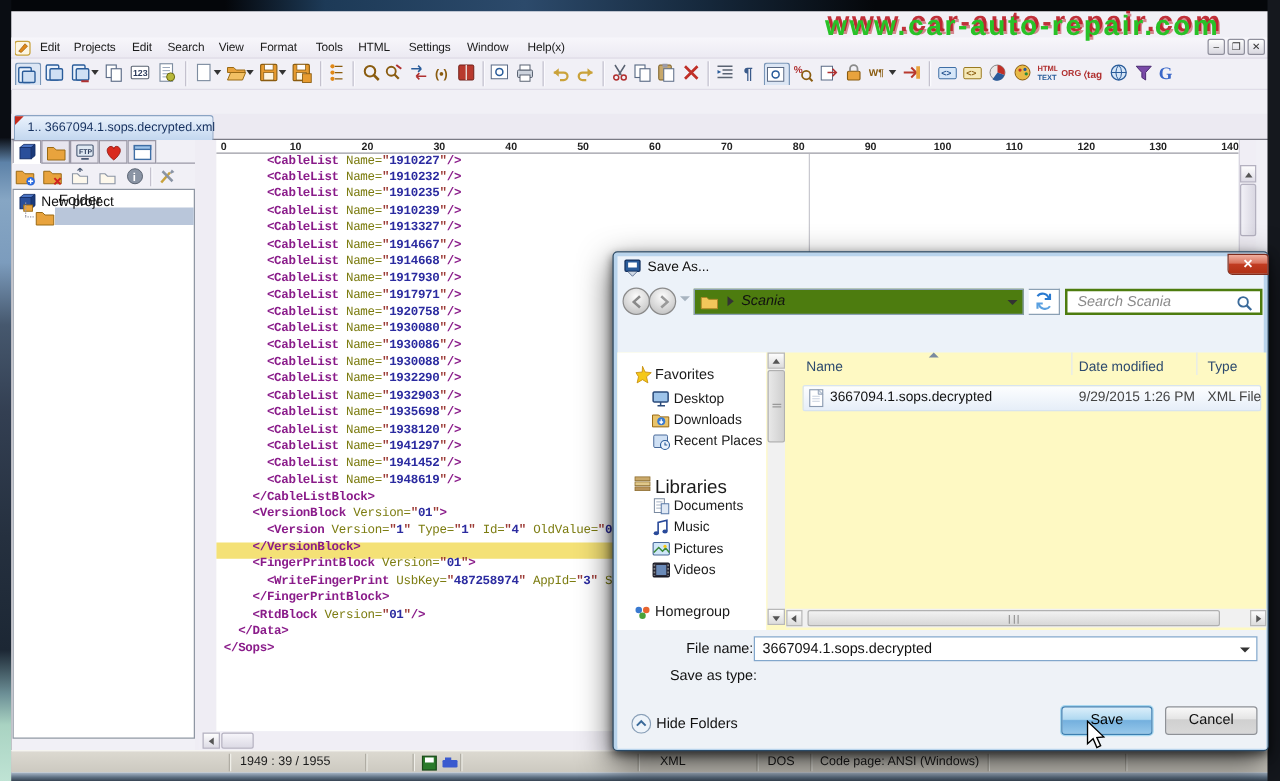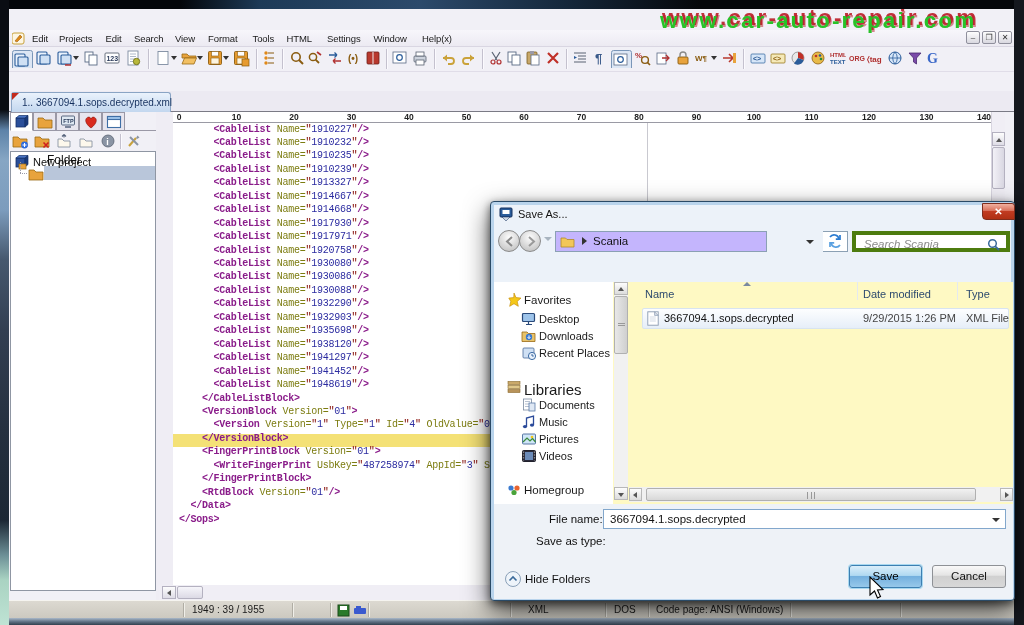--- a/index.html
+++ b/index.html
@@ -31,37 +31,37 @@
 
 #split{left:147px;top:103px;width:17px;height:497px;background:#efedf4;}
 #editor{left:164px;top:103px;width:818px;height:473px;background:#fff;}
 #ruler{left:164px;top:103px;width:818px;height:11px;background:#fff;border-bottom:1px solid #9a9aa4;}
 .rnum{position:absolute;top:0px;font-size:8.5px;font-weight:bold;color:#222;transform:translateX(-50%);}
 #rticks{position:absolute;left:6px;top:7px;right:0;height:3px;background:repeating-linear-gradient(90deg,#444 0 1px,transparent 1px 5.75px);background-position:0 0;background-size:100% 2px;background-repeat:repeat-x;background-position-y:3px;}
 #code{position:absolute;left:170px;top:113.5px;font-family:"Liberation Mono",monospace;font-size:10px;letter-spacing:-0.25px;line-height:13.45px;white-space:pre;}
 #code .t{color:#8a1c8a;font-weight:bold;}
 #code .a{color:#7c7c10;}
 #code .q{color:#9c3a35;font-weight:bold;}
-#code .v{color:#2b2ba0;font-weight:normal;}
+#code .v{color:#2b2ba0;font-weight:bold;}
 #hlline{left:164px;top:424.8px;width:818px;height:13.4px;background:#f4e176;}
 #vline{left:638px;top:114px;width:1px;height:453px;background:#c9c9d0;}
 #vsb{left:982px;top:103px;width:14px;height:473px;background:#f0eef5;border-left:1px solid #d8d5e0;}
 #hsb{left:150px;top:576px;width:846px;height:15px;background:#f0eef5;}
 #statusbar{left:0;top:591px;width:1006px;height:18px;background:linear-gradient(180deg,#dcd9d1,#ccc9c0);border-top:1px solid #f5f4f0;font-size:10px;color:#1a1a1a;}
 .ssep{position:absolute;top:2px;height:14px;width:2px;border-left:1px solid #b0ada4;border-right:1px solid #f0efe9;}
 #botframe{left:0;top:609px;width:1006px;height:7px;background:linear-gradient(180deg,#a9b8c9,#5d6f82 55%,#33414f);}
 
 #dlg{left:490px;top:201px;width:525px;height:400px;background:#ecf2f9;border:1px solid #2a4a66;border-radius:4px;box-shadow:inset 0 0 0 3px #b9d4ec, 0 10px 26px rgba(0,0,0,.68), 0 3px 8px rgba(0,0,0,.55);}
 #dlgtitle{left:27px;top:6px;font-size:11px;color:#121212;text-shadow:0 0 3px #fff;}
 #dlgx{left:491px;top:1px;width:33px;height:17px;background:linear-gradient(180deg,#f0b0a0,#d9705a 45%,#c23c22 46%,#b03014);border:1px solid #7e2d1d;border-radius:0 3px 0 4px;color:#fff;font-size:10px;font-weight:bold;text-align:center;line-height:15px;}
 #addr{left:3px;top:27px;width:519px;height:26px;}
 .circ{position:absolute;width:22px;height:22px;border-radius:50%;border:1px solid #8a8a8a;background:radial-gradient(circle at 50% 32%,#fdfdfd,#d8d8d8 55%,#b9b9b9);}
-#crumb{position:absolute;left:61px;top:2px;width:212px;height:21px;background:#c4b5fd;border:1px solid #8ba0b4;}
+#crumb{position:absolute;left:61px;top:2px;width:264px;height:21px;background:#4d7c0f;border:1px solid #8ba0b4;font-style:italic;}
 #refr{position:absolute;left:329px;top:2px;width:25px;height:21px;background:#fff;border:1px solid #8ba0b4;border-left:none;}
-#search{position:absolute;left:358px;top:2px;width:158px;height:21px;background:#fff;border:4px solid #4d7c0f;}
+#search{position:absolute;left:358px;top:2px;width:158px;height:21px;background:#fff;border:2px solid #4d7c0f;}
 #dlgtools{left:3px;top:55px;width:519px;height:25px;background:linear-gradient(180deg,#f7fbfe,#dfecf8);border-bottom:1px solid #cfdded;font-size:11.5px;color:#1e3c5c;}
 #dlgbody{left:3px;top:80px;width:519px;height:222px;background:#fef9c3;}
 #navpane{position:absolute;left:0;top:0;width:119px;height:222px;background:#fff;font-size:11px;color:#1a1a1a;}
 #navsb{position:absolute;left:120px;top:0;width:14px;height:218px;background:#f1f1f1;}
 #flist{position:absolute;left:135px;top:0;width:384px;height:222px;font-size:11px;color:#333;}
 #fnpanel{left:3px;top:302px;width:519px;height:95px;background:#eef2f7;font-size:11.5px;color:#111;}
 .combo{position:absolute;background:#fff;border:1px solid #82a7cc;height:20px;}
 #saveb{position:absolute;left:358px;top:363px;width:73px;height:23px;background:linear-gradient(180deg,#dbeefa,#b0d9f1 45%,#74b0de 50%,#97c8ea);border:1px solid #3c7fb1;border-radius:3px;box-shadow:0 0 0 1px #a8d8f0;font-size:11.5px;color:#000;text-align:center;line-height:21px;}
 #cancelb{position:absolute;left:441px;top:363px;width:74px;height:23px;background:linear-gradient(180deg,#f9f9f9,#e4e4e4 45%,#d0d0d0 46%,#d8d8d8);border:1px solid #8e9196;border-radius:3px;font-size:11.5px;color:#111;text-align:center;line-height:21px;}
 

